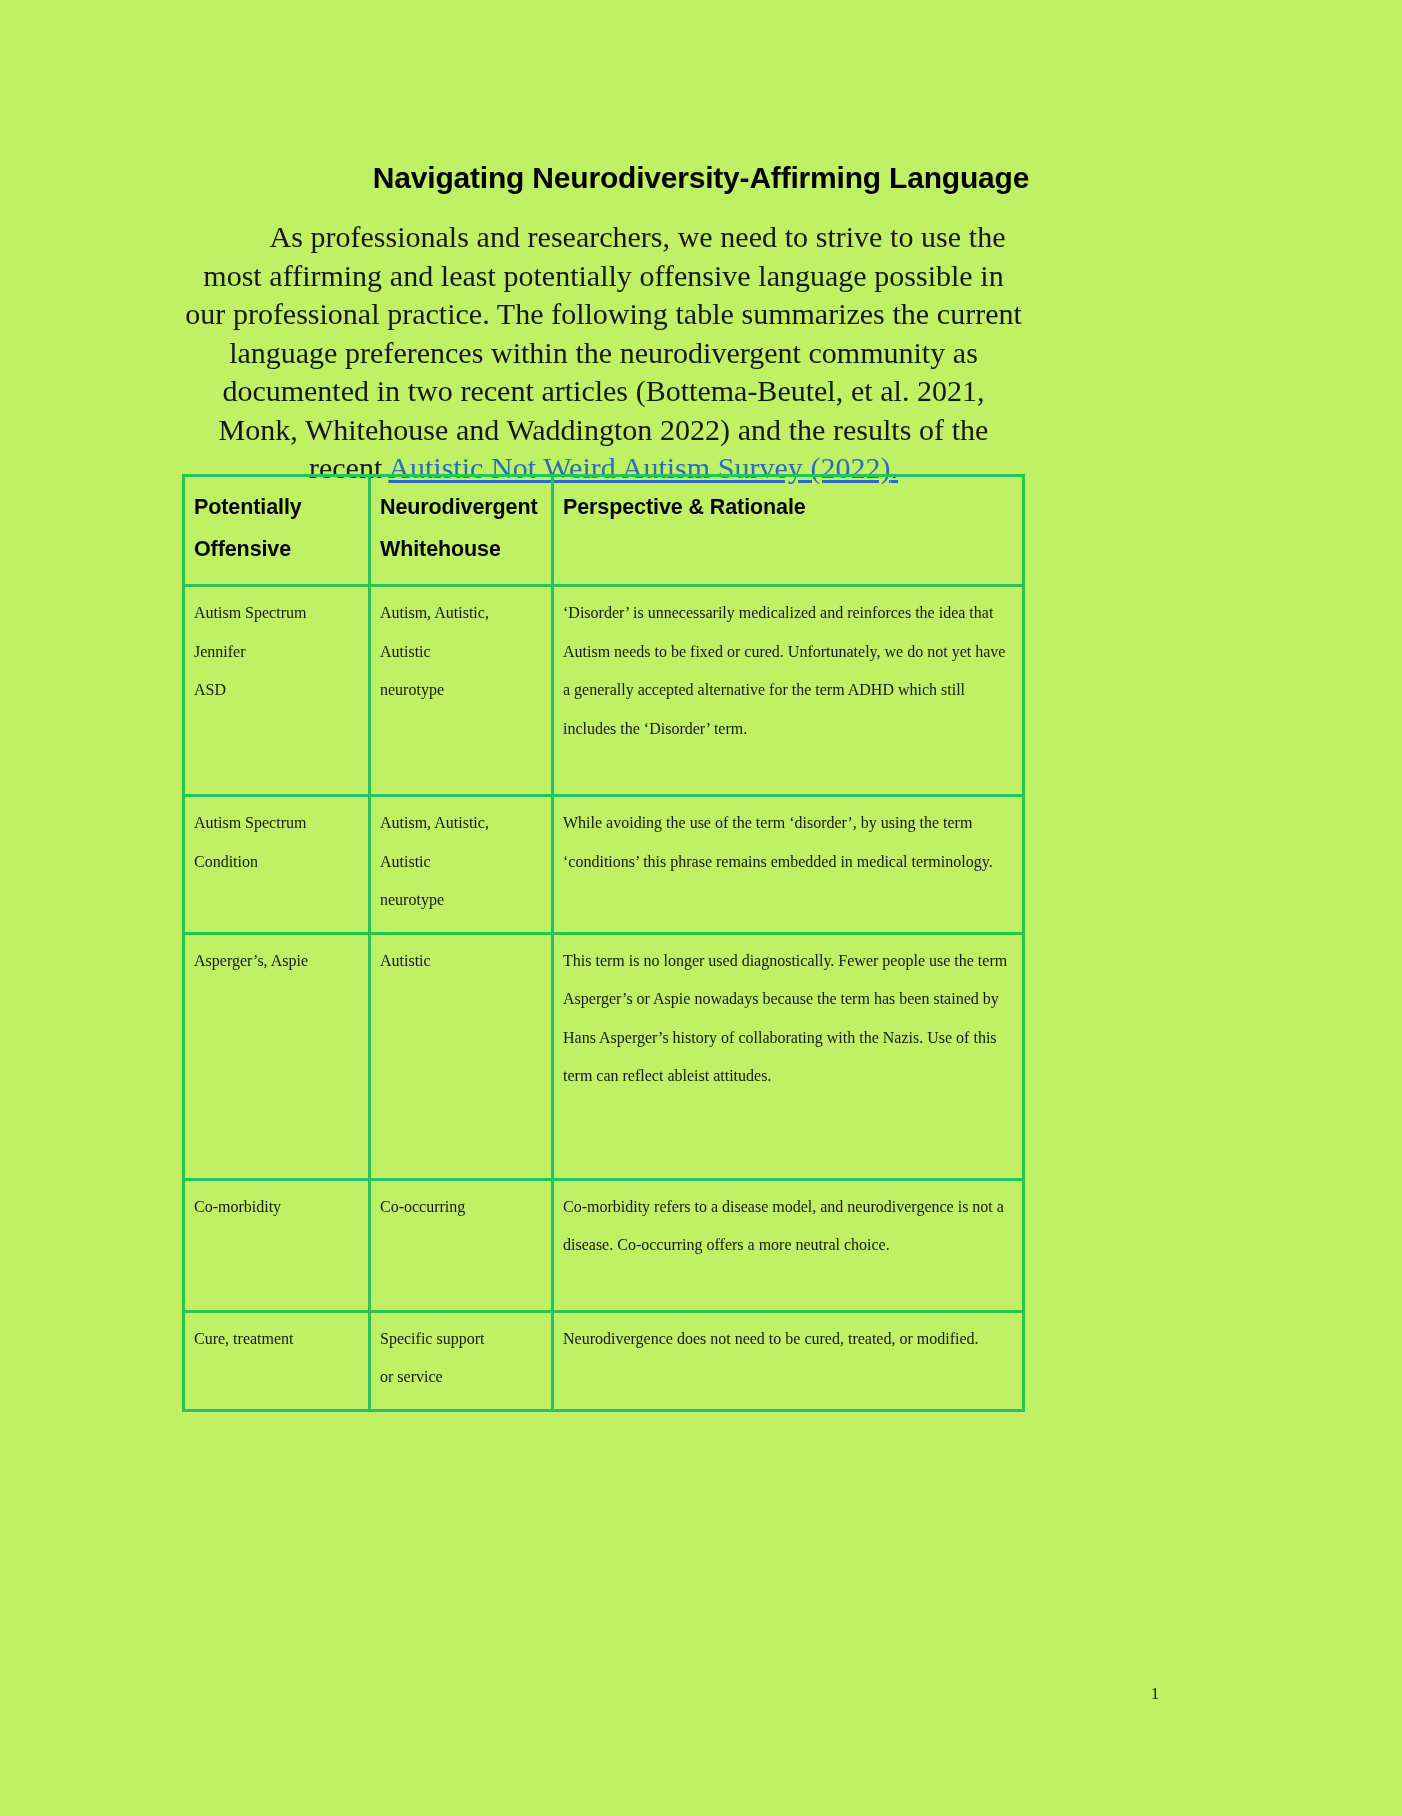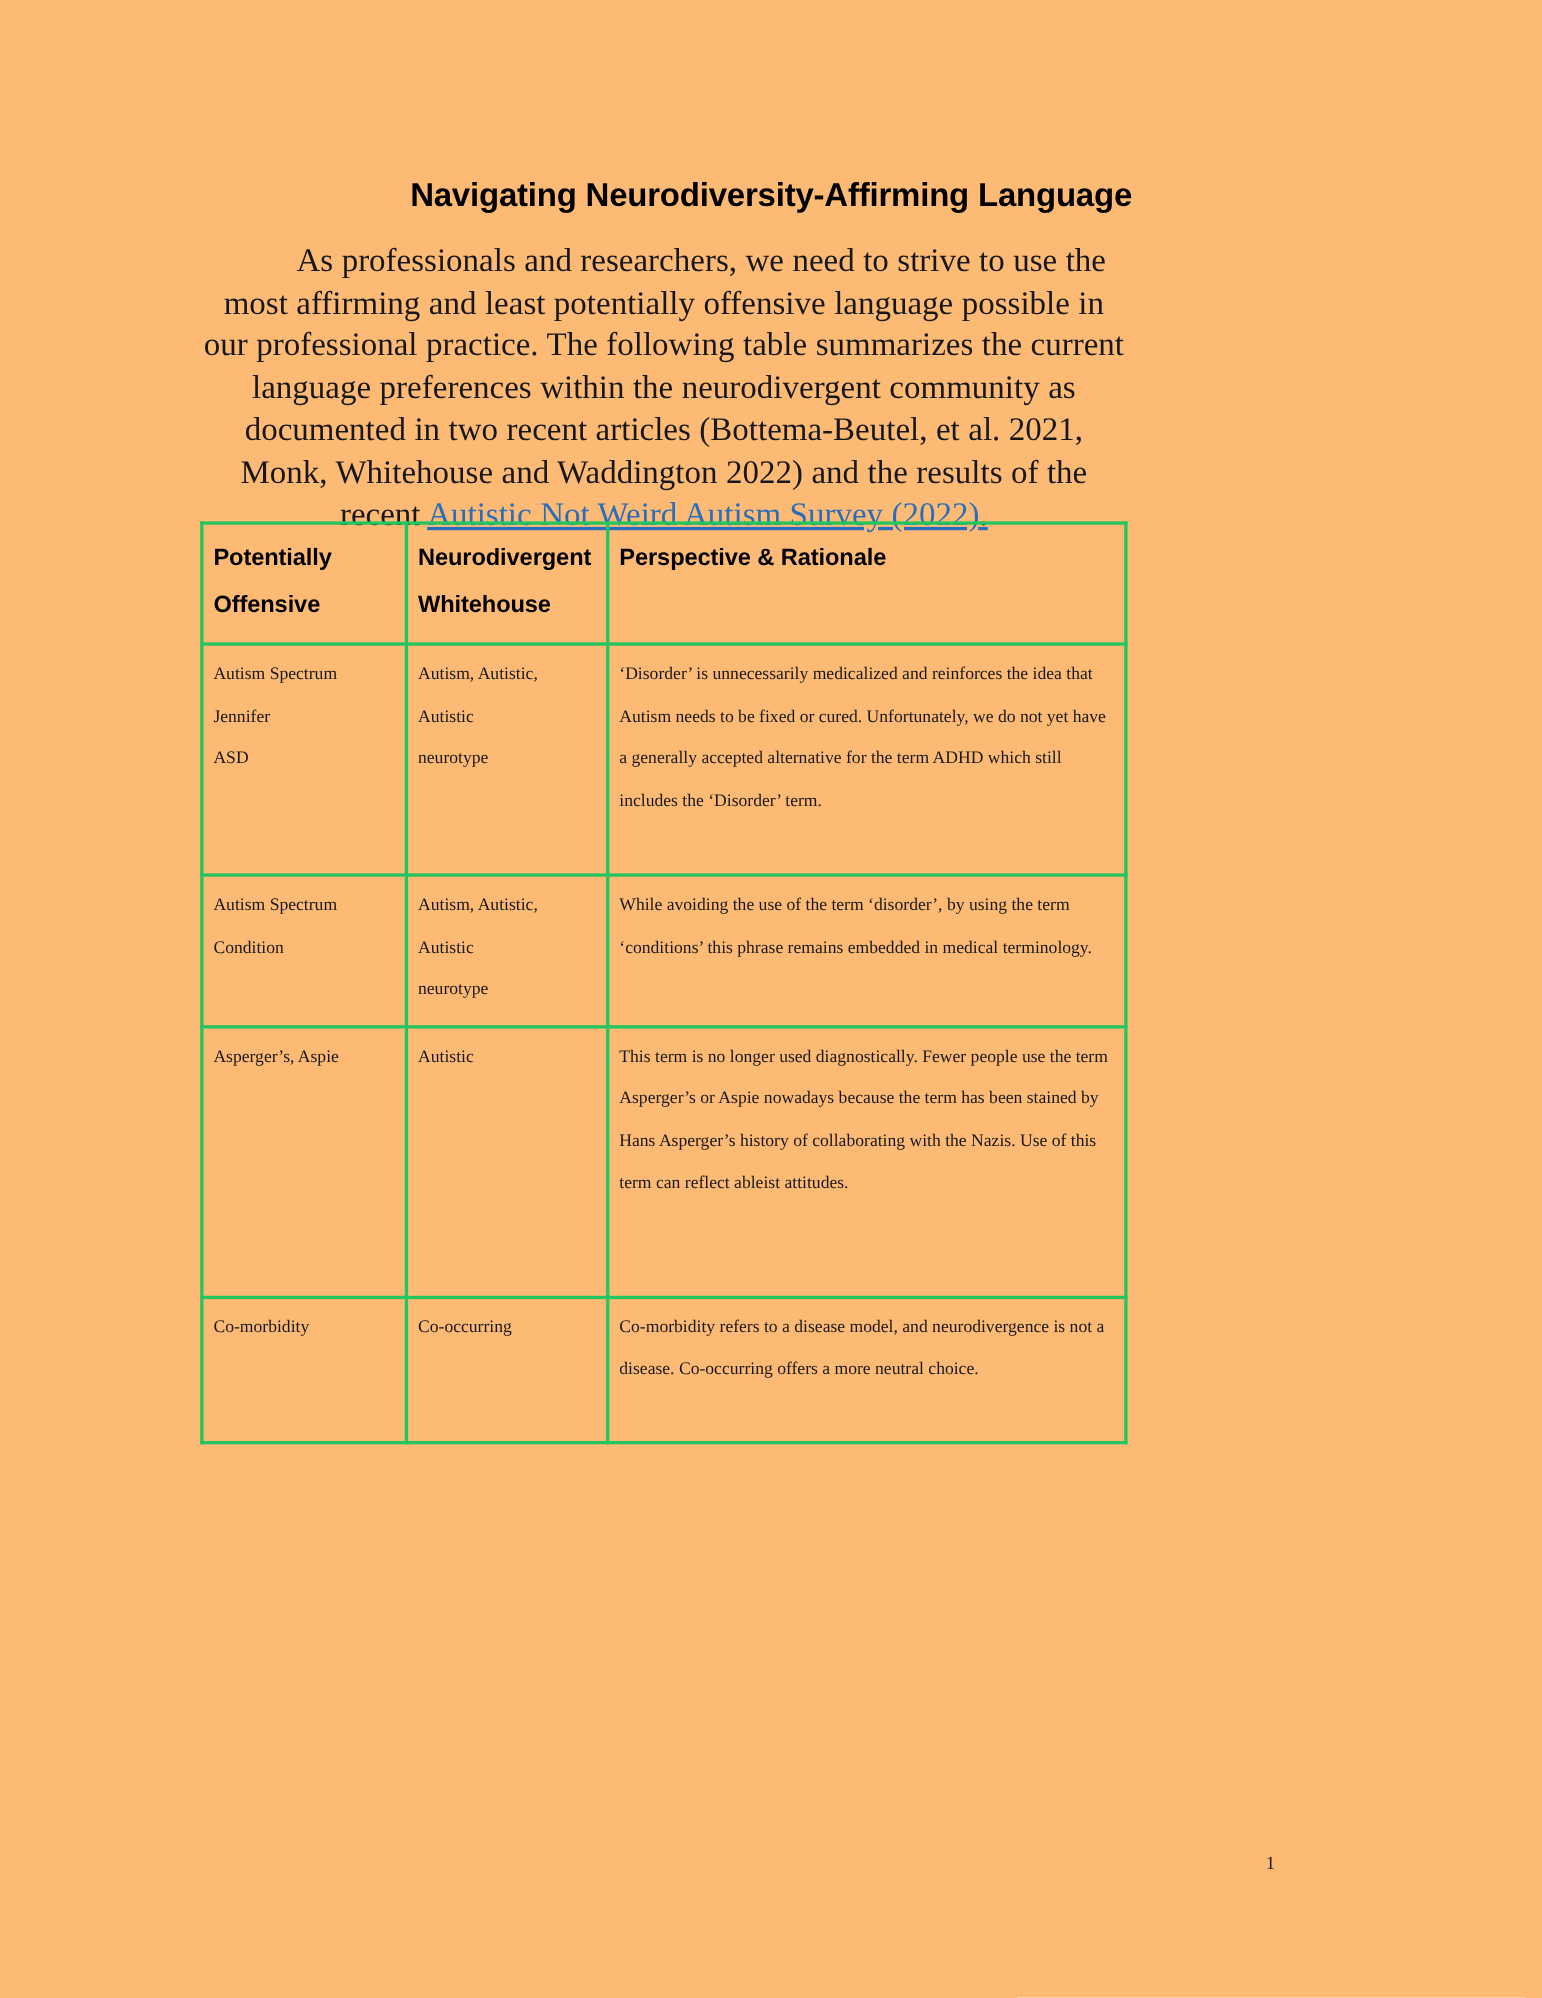--- a/index.html
+++ b/index.html
@@ -14,21 +14,21 @@
     font-family: "Liberation Serif", "DejaVu Serif", serif;
     color: #000000;
     overflow: hidden;
   }
 
   .page {
     position: absolute;
     left: 0; top: 0;
     width: 1402px;
     height: 1816px;
-    background: #fdba74;
+    background: #bef264;
     text-decoration: underline;
   }
 
   
   .doc-title {
     position: absolute;
     left: 180px;
     top: 140px;
     width: 1042px;
     text-align: center;
@@ -216,20 +216,30 @@
       <tr class="r4">
         <td>
           <span class="cell-line">Co-morbidity</span>
         </td>
         <td>
           <span class="cell-line">Co-occurring</span>
         </td>
         <td class="rationale">Co-morbidity refers to a disease model, and neurodivergence is not a disease. Co-occurring offers a more neutral choice.</td>
       </tr>
 
+      <tr class="r5">
+        <td>
+          <span class="cell-line">Cure, treatment</span>
+        </td>
+        <td>
+          <span class="cell-line">Specific support</span>
+          <span class="cell-line">or service</span>
+        </td>
+        <td class="rationale">Neurodivergence does not need to be cured, treated, or modified.</td>
+      </tr>
 
     </tbody>
   </table>
 
 
   <div class="page-number">1</div>
 
 </div>
 
 </body></html>

